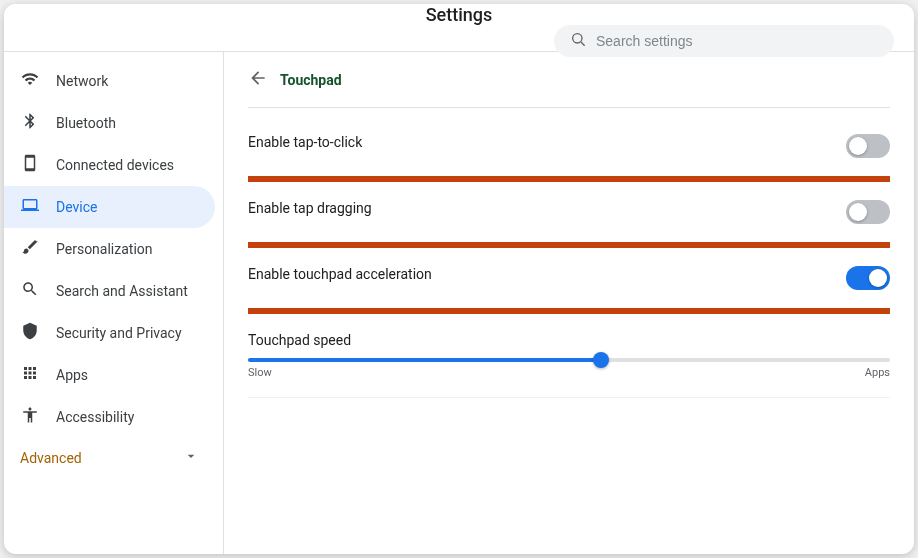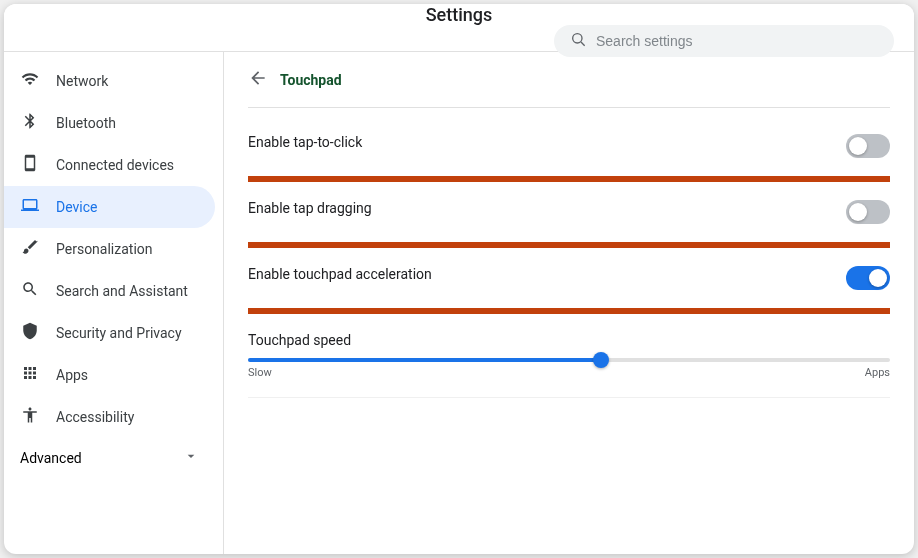--- a/index.html
+++ b/index.html
@@ -100,21 +100,21 @@
     .sidebar-item.active .icon {
       color: #1a73e8;
     }
     .sidebar-advanced {
       display: flex;
       align-items: center;
       justify-content: space-between;
       padding: 10px 16px;
       cursor: pointer;
       font-size: 14px;
-      color: #000000;
+      color: #a16207;
       margin-right: 8px;
     }
     .main {
       flex: 1;
       overflow-y: auto;
       padding: 0 24px;
     }
     .page-header {
       display: flex;
       align-items: center;

